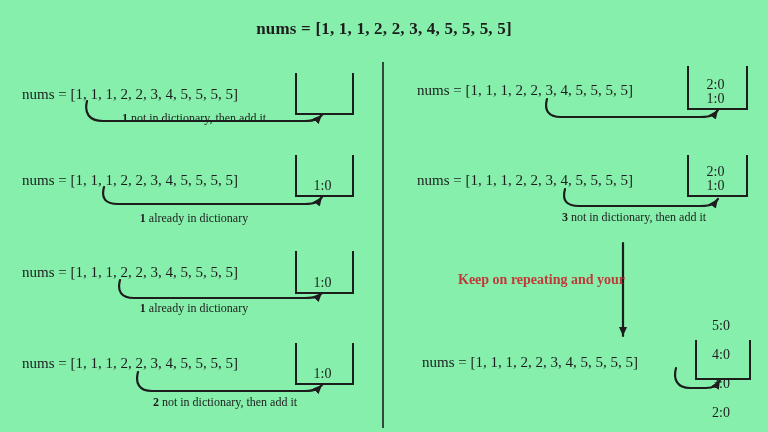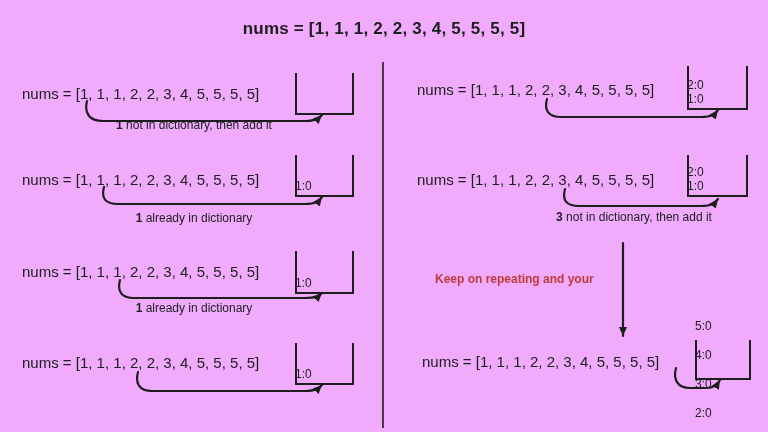--- a/index.html
+++ b/index.html
@@ -1,43 +1,43 @@
 <!DOCTYPE html>
 <html><head>
 <meta charset="utf-8">
 <style>
   html,body{margin:0;padding:0;background:#ffffff;}
   .canvas{
-    position:relative;width:768px;height:432px;background:#f0abfc;
-    font-family:Liberation Sans, sans-serif;color:#1d1d1d;overflow:hidden;
+    position:relative;width:768px;height:432px;background:#86efac;
+    font-family:Liberation Serif, serif;color:#1d1d1d;overflow:hidden;
   }
   .abs{position:absolute;}
   .title{
     left:0;right:0;top:19px;text-align:center;
     font-size:17px;font-weight:bold;letter-spacing:.2px;
   }
   .nums{font-size:15px;line-height:18px;white-space:nowrap;}
   .bucket{
     border-left:2px solid #1d1d1d;
     border-right:2px solid #1d1d1d;
     border-bottom:2px solid #1d1d1d;
     background:transparent;
   }
   .entries{
-    text-align:left;font-size:12px;line-height:14px;white-space:pre-line;
+    text-align:center;font-size:14px;line-height:14px;white-space:pre-line;
   }
   .entries-final{line-height:14.5px;}
   .caption{
     font-size:12px;line-height:14px;white-space:nowrap;
     transform:translateX(-50%);
   }
   .caption b{font-weight:bold;}
   .caption span{white-space:pre;}
   .note{
-    width:190px;text-align:left;font-size:12px;font-weight:bold;
+    width:190px;text-align:right;font-size:14px;font-weight:bold;
     line-height:17px;color:#c03a3a;transform:translateX(-50%);
   }
   svg.overlay{position:absolute;left:0;top:0;pointer-events:none;}
   .arr{fill:none;stroke:#1d1d1d;stroke-width:2.2;stroke-linecap:round;}
   .divline{stroke:#1d1d1d;stroke-width:1.6;}
 </style>
 </head>
 <body>
 
 <div class="canvas">
@@ -56,35 +56,36 @@
     <path class="arr" marker-end="url(#ah)" d="M 120 280 C 117 291 121 298 134 298 L 305 298 C 316 298 319 296 322 293"></path>
     <path class="arr" marker-end="url(#ah)" d="M 138 372 C 135 383 139 391 152 391 L 305 391 C 316 391 319 388 322 385"></path>
     <path class="arr" marker-end="url(#ah)" d="M 547 99 C 544 110 548 117 561 117 L 701 117 C 712 117 715 114 718 110"></path>
     <path class="arr" marker-end="url(#ah)" d="M 565 189 C 562 200 566 206 579 206 L 701 206 C 712 206 715 203 718 199"></path>
     <path class="arr" marker-end="url(#ah)" d="M 623 243 L 623 336"></path>
     <path class="arr" marker-end="url(#ah)" d="M 676 368 C 673 379 677 388 690 388 L 706 388 C 714 388 717 385 720 380"></path>
   </svg>
 
   <div class="abs nums" style="left:22px;top:85px">nums = [1, 1, 1, 2, 2, 3, 4, 5, 5, 5, 5]</div>
   <div class="abs bucket" style="left:295px;top:73px;width:55px;height:40px"></div>
-  <div class="abs caption" style="left:194px;top:118px"><b>1</b><span> not in dictionary, then add it</span></div>
+  <div class="abs caption" style="left:194px;top:111px"><b>1</b><span> not in dictionary, then add it</span></div>
 
   <div class="abs nums" style="left:22px;top:171px">nums = [1, 1, 1, 2, 2, 3, 4, 5, 5, 5, 5]</div>
   <div class="abs bucket" style="left:295px;top:155px;width:55px;height:40px"></div>
   <div class="abs entries" style="left:295px;top:179px;width:55px"><span>1:0</span></div>
   <div class="abs caption" style="left:194px;top:211px"><b>1</b><span> already in dictionary</span></div>
 
   <div class="abs nums" style="left:22px;top:263px">nums = [1, 1, 1, 2, 2, 3, 4, 5, 5, 5, 5]</div>
   <div class="abs bucket" style="left:295px;top:251px;width:55px;height:41px"></div>
   <div class="abs entries" style="left:295px;top:276px;width:55px"><span>1:0</span></div>
   <div class="abs caption" style="left:194px;top:301px"><b>1</b><span> already in dictionary</span></div>
 
   <div class="abs nums" style="left:22px;top:354px">nums = [1, 1, 1, 2, 2, 3, 4, 5, 5, 5, 5]</div>
   <div class="abs bucket" style="left:295px;top:343px;width:55px;height:40px"></div>
   <div class="abs entries" style="left:295px;top:367px;width:55px"><span>1:0</span></div>
+  <div class="abs caption" style="left:225px;top:395px"><b>2</b><span> not in dictionary, then add it</span></div>
 
   <div class="abs nums" style="left:417px;top:81px">nums = [1, 1, 1, 2, 2, 3, 4, 5, 5, 5, 5]</div>
   <div class="abs bucket" style="left:687px;top:66px;width:57px;height:42px"></div>
   <div class="abs entries" style="left:687px;top:78px;width:57px"><div>2:0</div><div>1:0</div></div>
 
   <div class="abs nums" style="left:417px;top:171px">nums = [1, 1, 1, 2, 2, 3, 4, 5, 5, 5, 5]</div>
   <div class="abs bucket" style="left:687px;top:155px;width:57px;height:40px"></div>
   <div class="abs entries" style="left:687px;top:165px;width:57px"><div>2:0</div><div>1:0</div></div>
   <div class="abs caption" style="left:634px;top:210px"><b>3</b><span> not in dictionary, then add it</span></div>
 

